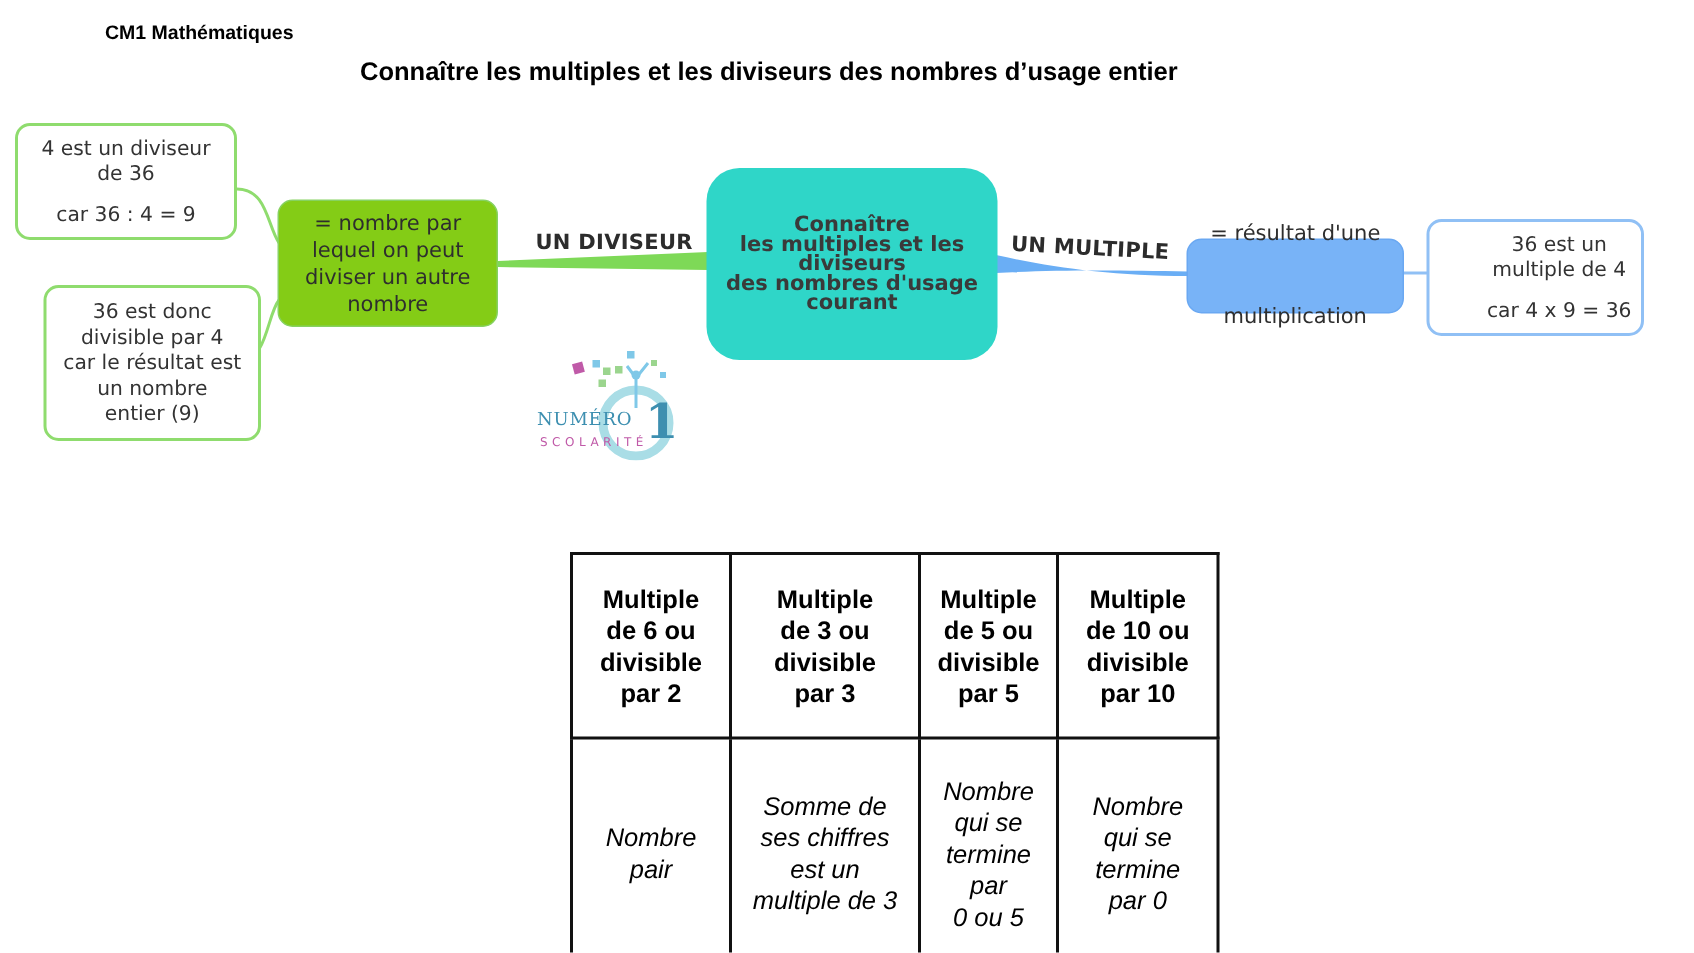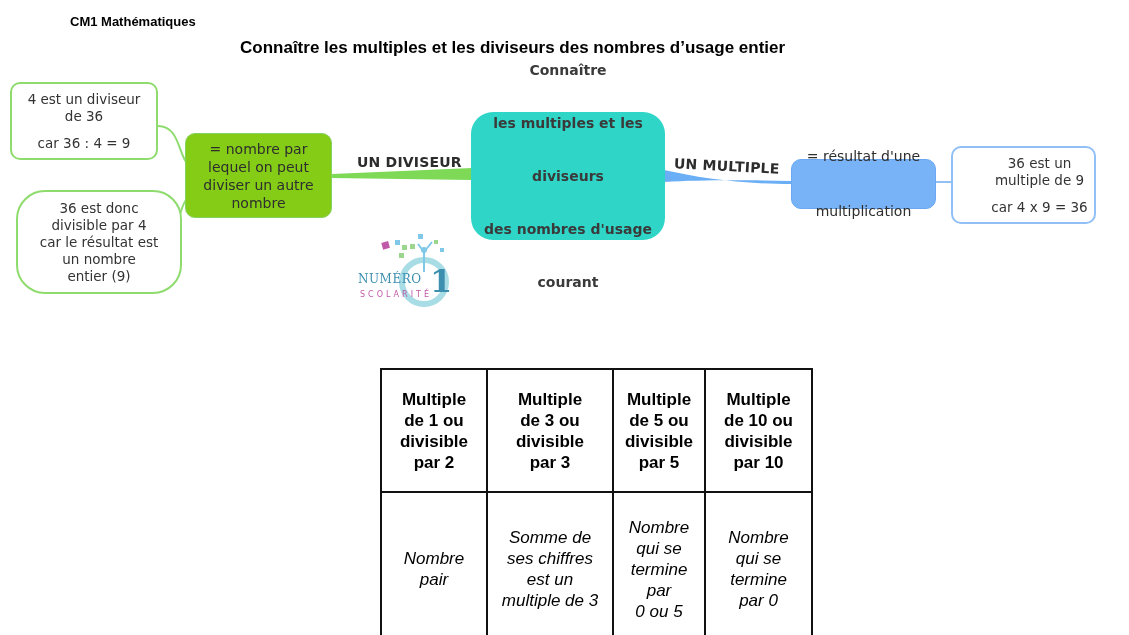--- a/index.html
+++ b/index.html
@@ -40,55 +40,55 @@
   <path d="M935,182 L952,182" fill="none" stroke="#90c0f5" stroke-width="2"></path>
 </svg>
 
 <div class="node node-leaf-green" style="left:10px; top:82px; width:148px; height:78px;">
   <div>4 est un diviseur</div>
   <div>de 36</div>
   <div class="gap"></div>
   <div>car 36 : 4 = 9</div>
 </div>
 
-<div class="node node-leaf-green" style="left:16px; top:190px; width:166px; height:104px;border-radius:29px;">
+<div class="node node-leaf-green" style="left:29px; top:190px; width:145px; height:104px;">
   <div>36 est donc</div>
   <div>divisible par 4</div>
   <div>car le résultat est</div>
   <div>un nombre</div>
   <div>entier (9)</div>
 </div>
 
 <div class="node node-green" style="left:185px; top:133px; width:147px; height:85px;">
   <div>= nombre par</div>
   <div>lequel on peut</div>
   <div>diviser un autre</div>
   <div>nombre</div>
 </div>
 
 <div class="branch-label" style="left:357px; top:154px;">UN DIVISEUR</div>
 
-<div class="node node-center" style="left:471px; top:112px; width:194px; height:128px;gap:40px;">
+<div class="node node-center" style="left:471px; top:112px; width:194px; height:128px;">
   <div>Connaître</div>
   <div>les multiples et les</div>
   <div>diviseurs</div>
   <div>des nombres d'usage</div>
   <div>courant</div>
 </div>
 
 <div class="branch-label" style="left:674px; top:158px; transform: rotate(3deg);">UN MULTIPLE</div>
 
 <div class="node node-blue" style="left:791px; top:159px; width:145px; height:50px;gap:38px;">
   <div>= résultat d'une</div>
   <div>multiplication</div>
 </div>
 
 <div class="node node-leaf-blue" style="left:951px; top:146px; width:145px; height:78px;">
   <div>36 est un</div>
-  <div>multiple de 9</div>
+  <div>multiple de 4</div>
   <div class="gap"></div>
   <div>car 4 x 9 = 36</div>
 </div>
 
 <div class="logo">
   <svg width="110" height="85" viewBox="0 0 110 85">
     <circle cx="72" cy="60" r="22" fill="none" stroke="#a9dde6" stroke-width="6"></circle>
     <rect x="30" y="20" width="7" height="7" fill="#c05aa8" transform="rotate(-15 33 23)"></rect>
     <rect x="43" y="18" width="5" height="5" fill="#7fc8e8"></rect>
     <rect x="50" y="23" width="5" height="5" fill="#9bd58e"></rect>
@@ -103,21 +103,21 @@
   <div class="abs" style="left:6px; top:50px; font-family:'DejaVu Serif', serif; font-size:12px; color:#3d8fb0; letter-spacing:0.5px;">NUMÉRO</div>
   <div class="abs" style="left:78px; top:40px; font-family:'DejaVu Serif', serif; font-size:32px; font-weight:bold; color:#3d8fb0;">1</div>
   <div class="abs" style="left:8px; top:68px; font-family:'DejaVu Sans', sans-serif; font-size:8px; color:#c05aa8; letter-spacing:3px;">SCOLARITÉ</div>
 </div>
 
 <table class="rules">
   <tbody>
       <tr class="head">
     <td style="width:102px;">
       <div>Multiple</div>
-      <div>de 1 ou</div>
+      <div>de 6 ou</div>
       <div>divisible</div>
       <div>par 2</div>
     </td>
     <td style="width:122px;">
       <div>Multiple</div>
       <div>de 3 ou</div>
       <div>divisible</div>
       <div>par 3</div>
     </td>
     <td style="width:88px;">

